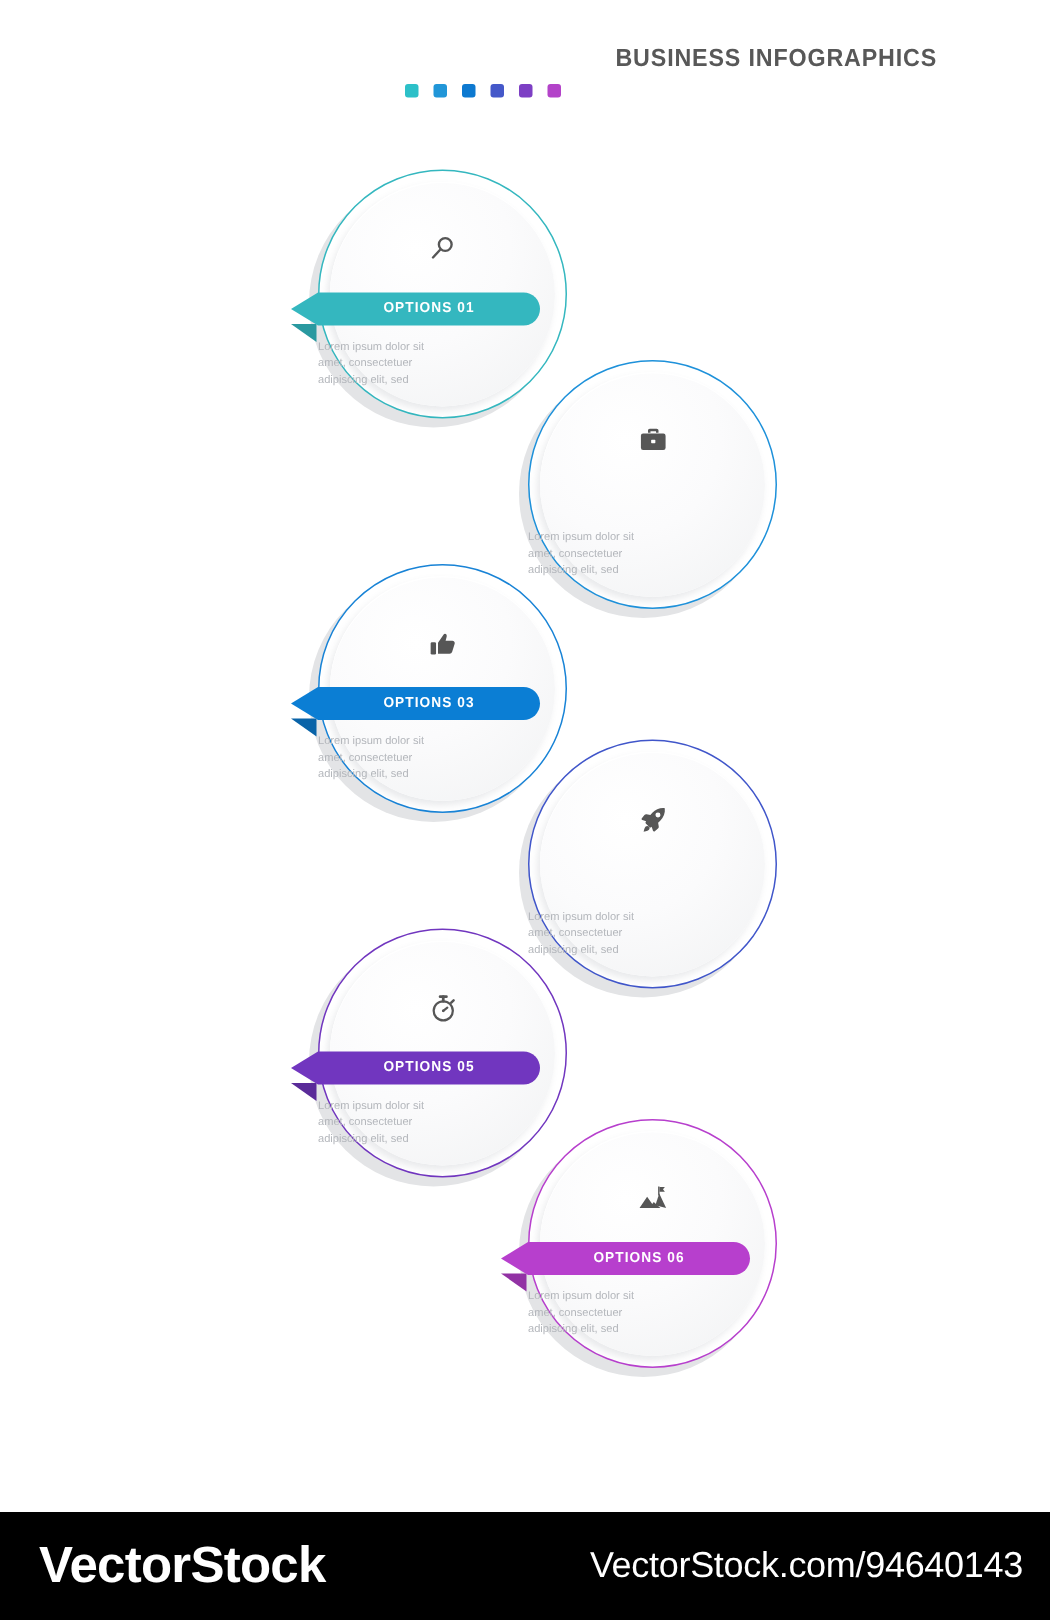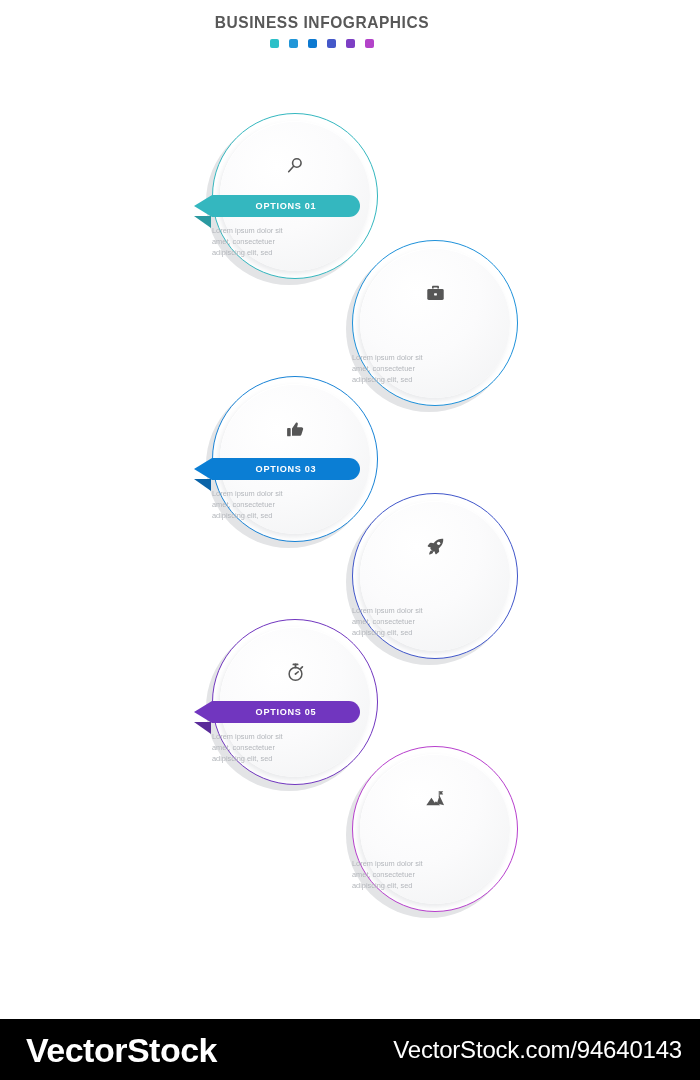--- a/index.html
+++ b/index.html
@@ -9,22 +9,22 @@
   body {
     width: 700px; height: 1080px;
     position: relative;
     overflow: hidden;
     font-family: "Liberation Sans", sans-serif;
   }
 
   
   #header {
     position: absolute;
-    top: 13px; left: 0; width: 644px;
-    text-align: center;
+    top: 30px; left: 0; width: 644px;
+    text-align: right;
   }
   #title {
     font-family: "Liberation Sans", sans-serif;
     font-size: 16.5px;
     font-weight: bold;
     letter-spacing: 0.6px;
     color: #585858;
     transform: scaleX(0.94);
     white-space: nowrap;
   }
@@ -147,21 +147,21 @@
     color: #b3b6bb;
     font-size: 7.4px;
     line-height: 11.2px;
     white-space: pre-line;
   }
 
   
   #watermark {
     position: absolute;
     left: 0; bottom: 0;
-    width: 700px; height: 61px;
+    width: 700px; height: 72px;
     background: #000000;
   }
   #wm-brand {
     position: absolute;
     left: 26px; top: 50%;
     transform: translateY(-50%);
     color: #ffffff;
     font-size: 34px;
     font-weight: bold;
     letter-spacing: -0.5px;
@@ -290,20 +290,26 @@
       <div class="ring" style="border-color: rgb(183, 63, 205);"></div>
       <div class="disc"></div>
       <div class="icon">
         <svg width="22" height="20" viewBox="0 0 24 24" fill="#565656">
       <path d="M1.6 19.6l6.1-9.1 4.1 5.9 1.2-1.7 5.3 4.9z"></path>
       <path d="M14.3 17.3l3.1-9.4 5.5 11.7z"></path>
       <rect x="16.5" y="2.4" width="1.1" height="7.2"></rect>
       <path d="M17.6 2.7h4.3l-1.5 1.9 1.5 1.9h-4.3z"></path>
         </svg>
       </div>
+      <div class="ribbon" style="left: -18px; width: 166px;">
+        <div class="ribbon-fold" style="border-top-color: rgb(146, 50, 164);"></div>
+        <div class="ribbon-arrow" style="border-right-color: rgb(183, 63, 205);"></div>
+        <div class="ribbon-body" style="background: rgb(183, 63, 205); width: 148px;"></div>
+        <div class="ribbon-label" style="left: 18px; width: 148px;">OPTIONS 06</div>
+      </div>
       <div class="desc">Lorem ipsum dolor sit
 amet, consectetuer
 adipiscing elit, sed</div>
     </div>
   </div>
 
 <div id="watermark">
   <div id="wm-brand">VectorStock</div>
   <div id="wm-url">VectorStock.com/94640143</div>
 </div>

